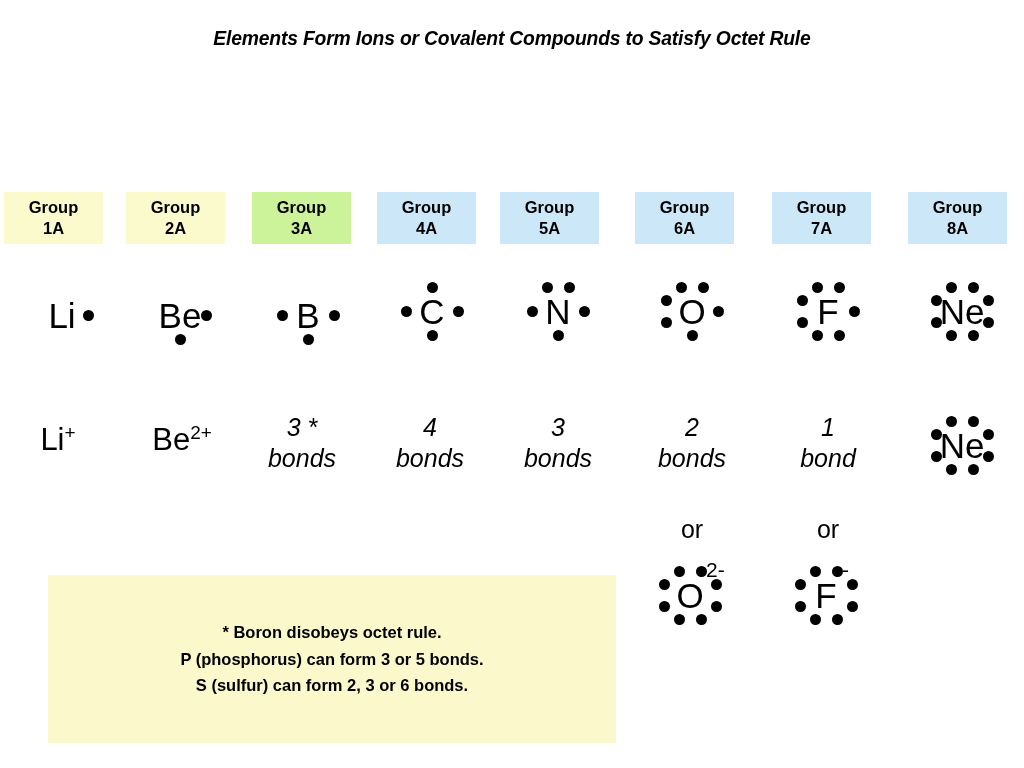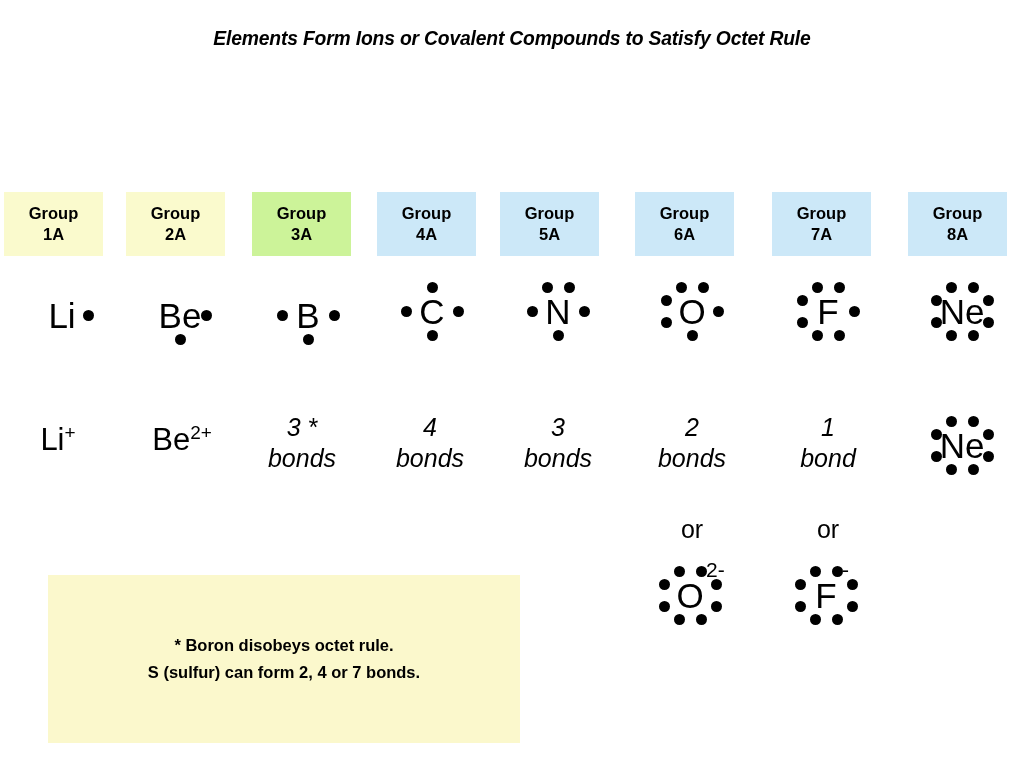--- a/index.html
+++ b/index.html
@@ -30,21 +30,21 @@
     color: #000000;
     letter-spacing: -0.2px;
     transform: scaleX(0.92);
   }
 
   
   .group-box {
     position: absolute;
     top: 192px;
     width: 99px;
-    height: 64px;
+    height: 52px;
     display: flex;
     flex-direction: column;
     align-items: center;
     justify-content: center;
     font-size: 16.5px;
     font-weight: bold;
     color: #000000;
     line-height: 1.28;
   }
   .group-box .gl { display: block; }
@@ -110,21 +110,21 @@
     font-family: "Liberation Sans", sans-serif;
     font-size: 25px;
     color: #000000;
   }
 
   
   #footnote {
     position: absolute;
     left: 48px;
     top: 575px;
-    width: 472px;
+    width: 568px;
     height: 168px;
     background: #FBF8CC;
     display: flex;
     flex-direction: column;
     align-items: center;
     justify-content: center;
     text-align: center;
     font-size: 16.5px;
     font-weight: bold;
     color: #000000;
@@ -210,16 +210,17 @@
     </div>
   <div id="row3-layer">
       <div class="col" style="left: 622px; top: 515px;"><span class="or-text">or</span></div>
       <div class="col" style="left: 620px; top: 552px;"><div class="lewis"><div class="sym">O</div><div class="dot" style="left: 33.5px; top: 13.5px;"></div><div class="dot" style="left: 55.5px; top: 13.5px;"></div><div class="dot" style="left: 33.5px; top: 61.5px;"></div><div class="dot" style="left: 55.5px; top: 61.5px;"></div><div class="dot" style="left: 18.5px; top: 26.5px;"></div><div class="dot" style="left: 18.5px; top: 48.5px;"></div><div class="dot" style="left: 70.5px; top: 26.5px;"></div><div class="dot" style="left: 70.5px; top: 48.5px;"></div><div style="position: absolute; left: 66px; top: 6px; font-size: 21px; color: rgb(0, 0, 0);">2-</div></div></div>
       <div class="col" style="left: 758px; top: 515px;"><span class="or-text">or</span></div>
       <div class="col" style="left: 756px; top: 552px;"><div class="lewis"><div class="sym">F</div><div class="dot" style="left: 33.5px; top: 13.5px;"></div><div class="dot" style="left: 55.5px; top: 13.5px;"></div><div class="dot" style="left: 33.5px; top: 61.5px;"></div><div class="dot" style="left: 55.5px; top: 61.5px;"></div><div class="dot" style="left: 18.5px; top: 26.5px;"></div><div class="dot" style="left: 18.5px; top: 48.5px;"></div><div class="dot" style="left: 70.5px; top: 26.5px;"></div><div class="dot" style="left: 70.5px; top: 48.5px;"></div><div style="position: absolute; left: 66px; top: 6px; font-size: 21px; color: rgb(0, 0, 0);">-</div></div></div>
     </div>
 
   <div id="footnote">
     <span class="fl">* Boron disobeys octet rule.</span>
-    <span class="fl">S (sulfur) can form 2, 4 or 7 bonds.</span>
+    <span class="fl">P (phosphorus) can form 3 or 5 bonds.</span>
+    <span class="fl">S (sulfur) can form 2, 3 or 6 bonds.</span>
   </div>
 
 </div>
 
 </body></html>

